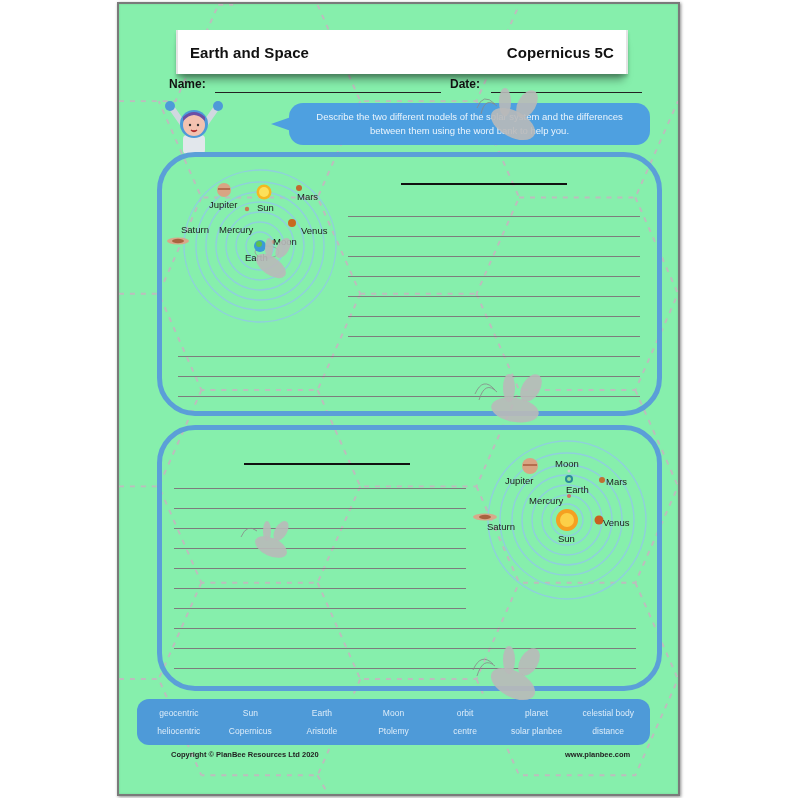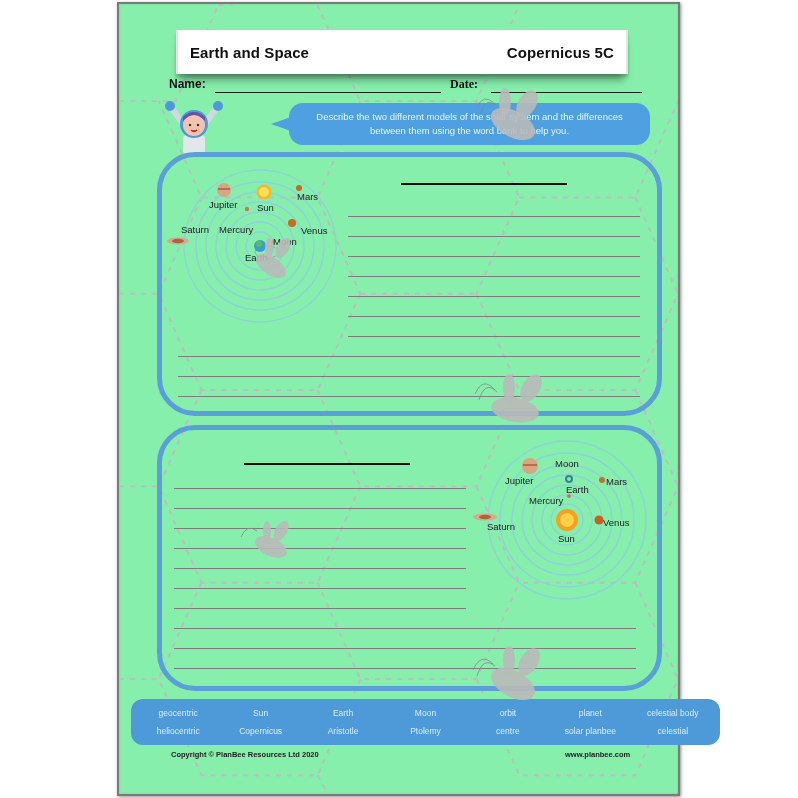--- a/index.html
+++ b/index.html
@@ -44,21 +44,21 @@
     .panel2 { left: 38px; top: 421px; width: 505px; height: 266px; }
 
     .heading-line { position: absolute; height: 2px; background: #111; }
     .wline { position: absolute; height: 1px; background: #7d7d7d; }
 
     .diagram { position: absolute; padding-left: 41px; }
     .diagram svg { position: absolute; left: 0; top: 0; }
     .planet-label { position: absolute; font-size: 9.5px; color: #222; white-space: nowrap; }
 
     .wordbank {
-      position: absolute; left: 12px; top: 695px; width: 589px; height: 46px;
+      position: absolute; left: 18px; top: 695px; width: 513px; height: 46px;
       background: #4e9ad8; border-radius: 12px;
       display: grid; grid-template-columns: repeat(7, 1fr); grid-template-rows: 1fr 1fr; padding: 5px 6px;
       align-items: center;
     }
     .wordbank span { color: #dcecf9; font-size: 8.5px; text-align: center; }
 
     .footer { position: absolute; top: 746px; font-size: 7.5px; font-weight: bold; color: #222; }
 
     .bee { position: absolute; }
   </style>
@@ -99,21 +99,21 @@
   </svg>
 
   <div class="title-box">
     <span>Earth and Space</span>
     <span>Copernicus 5C</span>
   </div>
 
   <div class="name-row">
     <span class="lbl" style="left:0;">Name:</span>
     <div class="line" style="left:46px; width:226px;"></div>
-    <span class="lbl" style="left:281px;font-family:Liberation Serif, serif;">Date:</span>
+    <span class="lbl" style="left:281px;">Date:</span>
     <div class="line" style="left:322px; width:151px;"></div>
   </div>
 
   <svg class="astronaut" viewBox="0 0 62 55" width="62" height="55">
     <line x1="8" y1="8" x2="22" y2="28" stroke="#d0d8e0" stroke-width="6" stroke-linecap="round"></line>
     <line x1="54" y1="8" x2="40" y2="28" stroke="#d0d8e0" stroke-width="6" stroke-linecap="round"></line>
     <circle cx="7" cy="7" r="5" fill="#4e9ad8"></circle>
     <circle cx="55" cy="7" r="5" fill="#4e9ad8"></circle>
     <rect x="20" y="36" width="22" height="19" rx="4" fill="#e2e7ec"></rect>
     <circle cx="31" cy="25" r="14" fill="#4e9ad8"></circle>
@@ -231,21 +231,21 @@
     <span>Moon</span>
     <span>orbit</span>
     <span>planet</span>
     <span>celestial body</span>
     <span>heliocentric</span>
     <span>Copernicus</span>
     <span>Aristotle</span>
     <span>Ptolemy</span>
     <span>centre</span>
     <span>solar planbee</span>
-    <span>celestial</span>
+    <span>distance</span>
   </div>
 
   <span class="footer" style="left:52px;">Copyright © PlanBee Resources Ltd 2020</span>
   <span class="footer" style="left:446px;">www.planbee.com</span>
 
   <svg class="bee" style="left:350px; top:82px;" width="80" height="62" viewBox="0 0 80 62">
     <path d="M8 22 Q14 6 26 18" stroke="#888" stroke-width="0.8" fill="none"></path>
     <path d="M12 28 Q16 10 28 20" stroke="#888" stroke-width="0.8" fill="none"></path>
     <ellipse cx="36" cy="16" rx="6" ry="14" fill="#b9b9b9" opacity="0.9"></ellipse>
     <ellipse cx="58" cy="18" rx="9" ry="15" transform="rotate(30 58 18)" fill="#b9b9b9" opacity="0.9"></ellipse>

